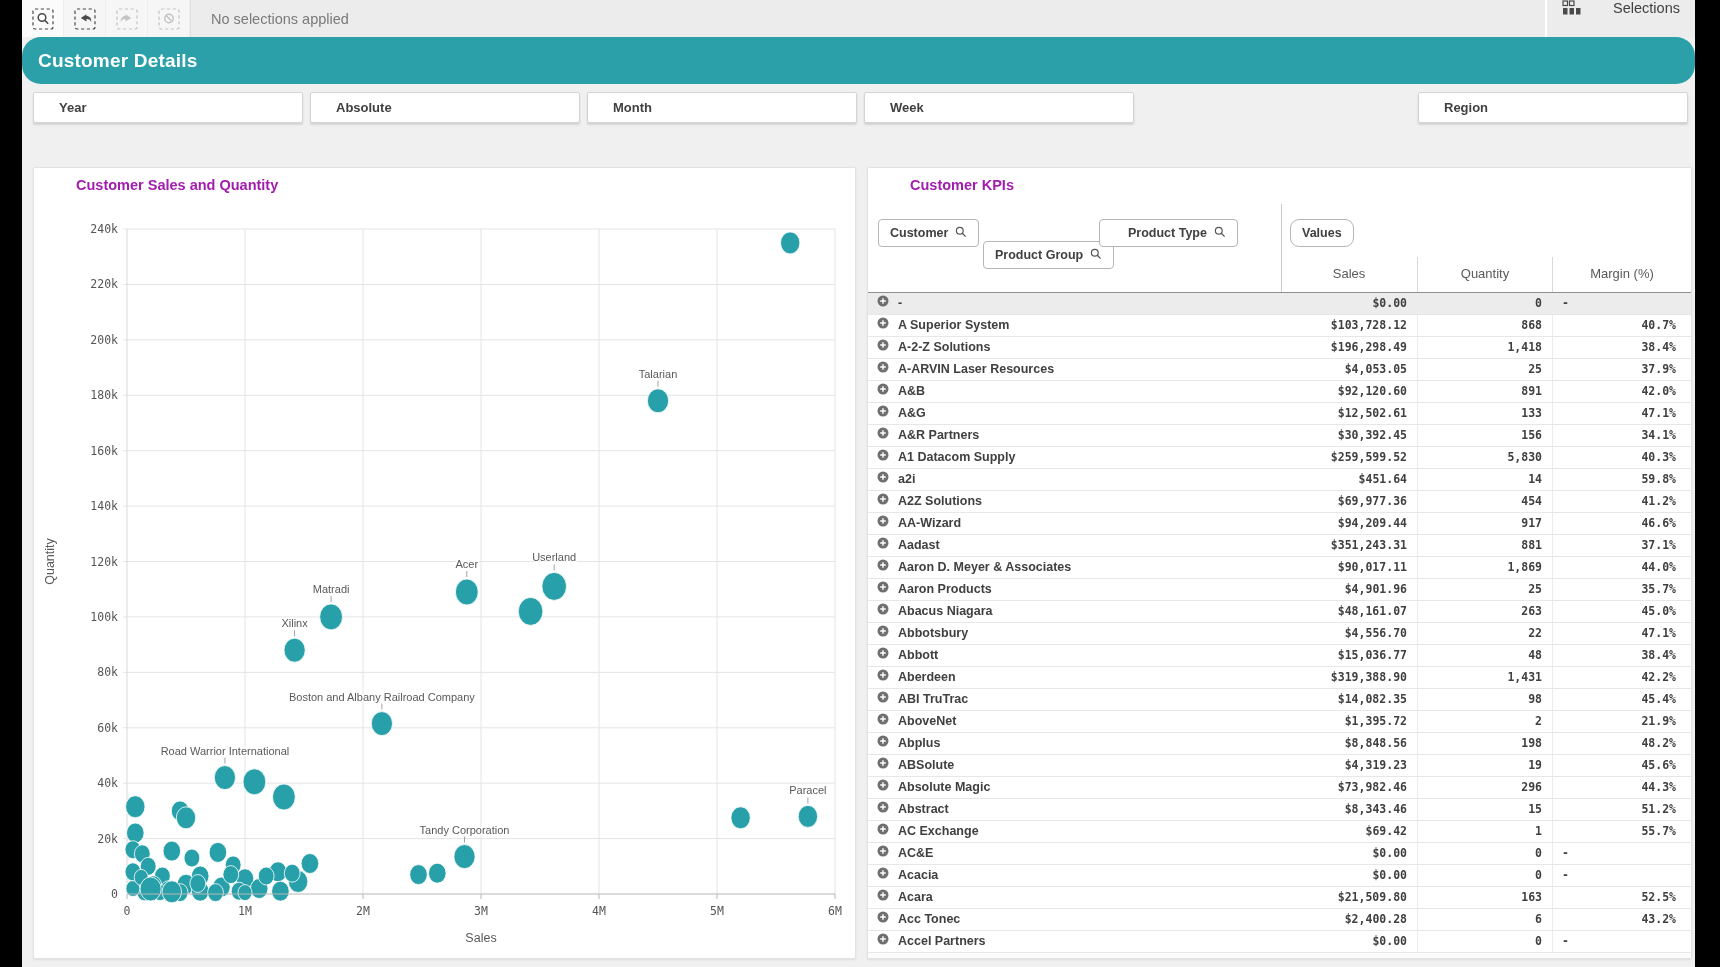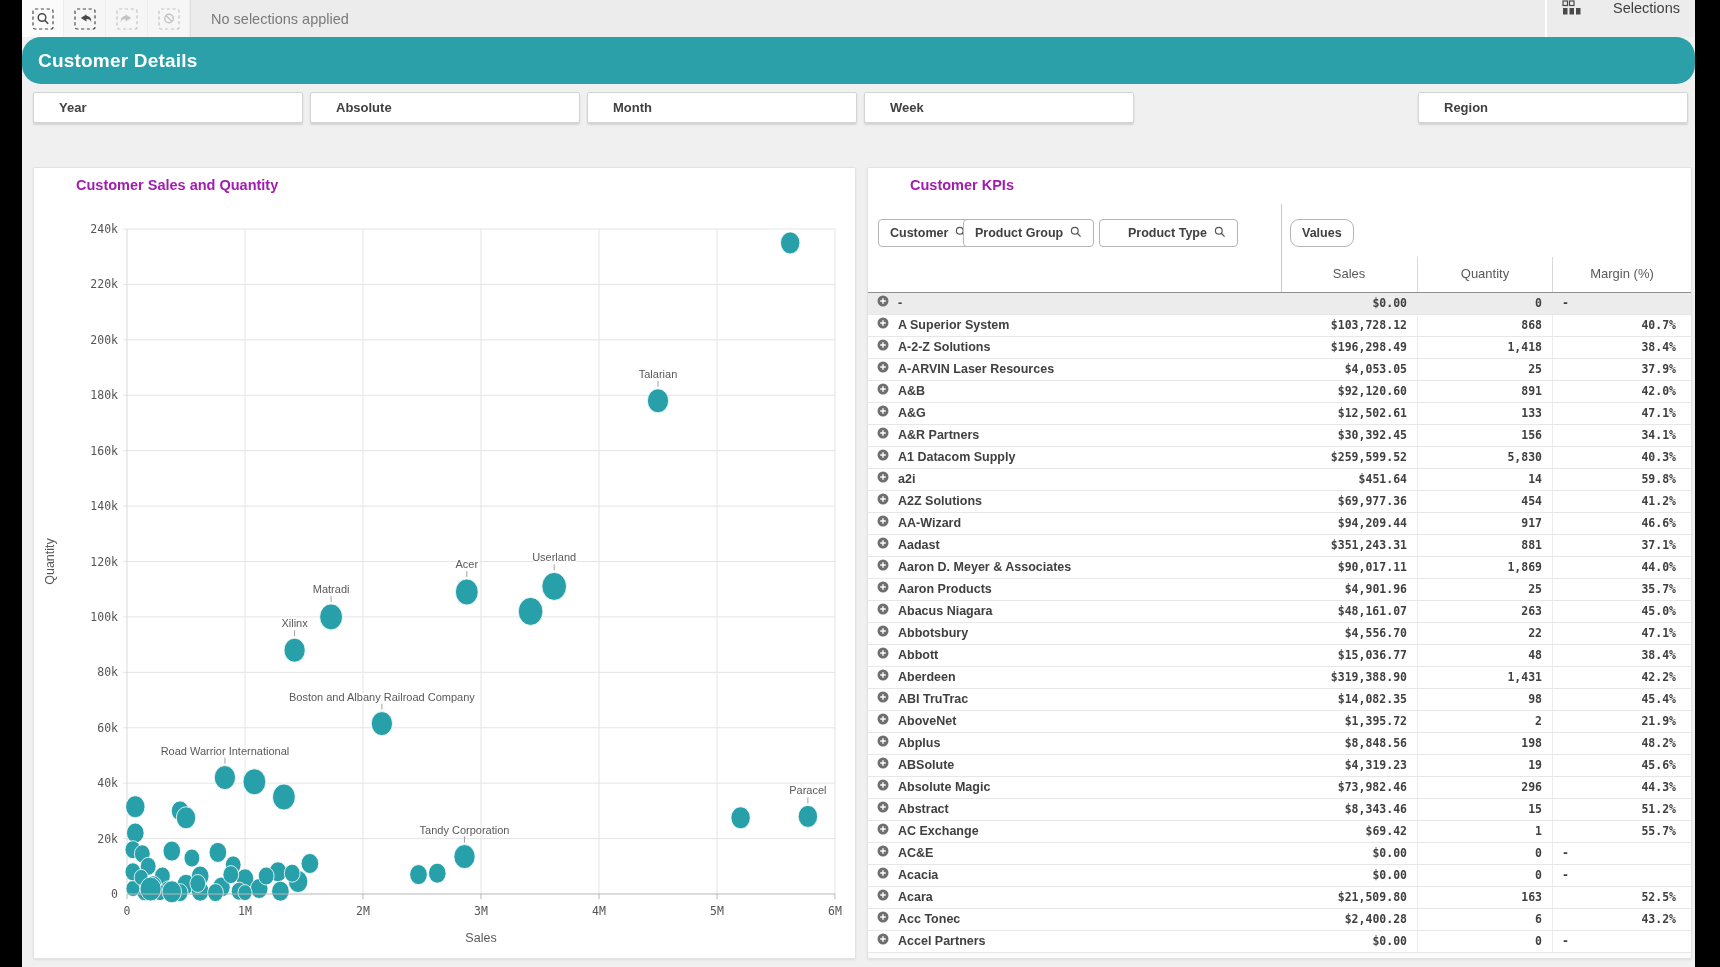--- a/index.html
+++ b/index.html
@@ -261,21 +261,21 @@
     <div class="card kpi-card">
       <div class="card-title">Customer KPIs</div>
       <div id="kpi-tabs">
           <button class="qbtn" style="left: 10px;">
             <span>Customer</span>
             <span><svg width="12" height="12" viewBox="0 0 12 12">
                 <circle cx="4.8" cy="4.8" r="3.4" fill="none" stroke="#555" stroke-width="1.2"></circle>
                 <line x1="7.3" y1="7.3" x2="10.6" y2="10.6" stroke="#555" stroke-width="1.3"></line>
               </svg></span>
           </button>
-          <button class="qbtn" style="left: 95px;">
+          <button class="qbtn" style="left: 115px; margin-top: 22px;">
             <span>Product Group</span>
             <span><svg width="12" height="12" viewBox="0 0 12 12">
                 <circle cx="4.8" cy="4.8" r="3.4" fill="none" stroke="#555" stroke-width="1.2"></circle>
                 <line x1="7.3" y1="7.3" x2="10.6" y2="10.6" stroke="#555" stroke-width="1.3"></line>
               </svg></span>
           </button>
           <button class="qbtn" style="left: 231px; padding-left: 28px;">
             <span>Product Type</span>
             <span><svg width="12" height="12" viewBox="0 0 12 12">
                 <circle cx="4.8" cy="4.8" r="3.4" fill="none" stroke="#555" stroke-width="1.2"></circle>

